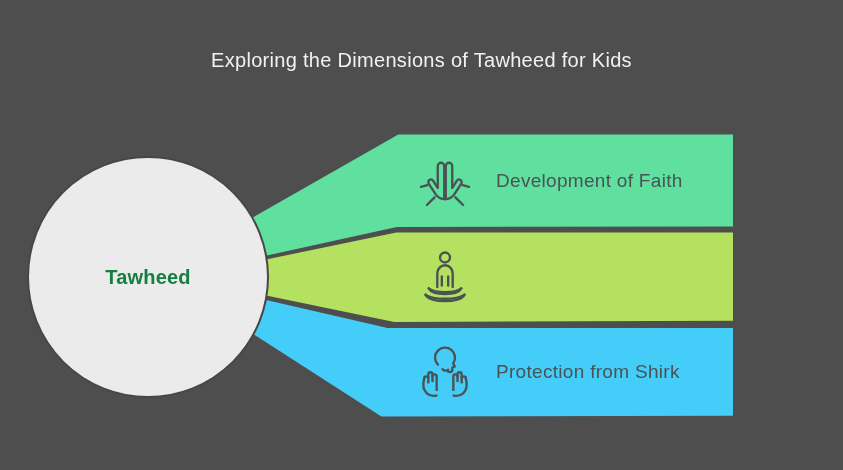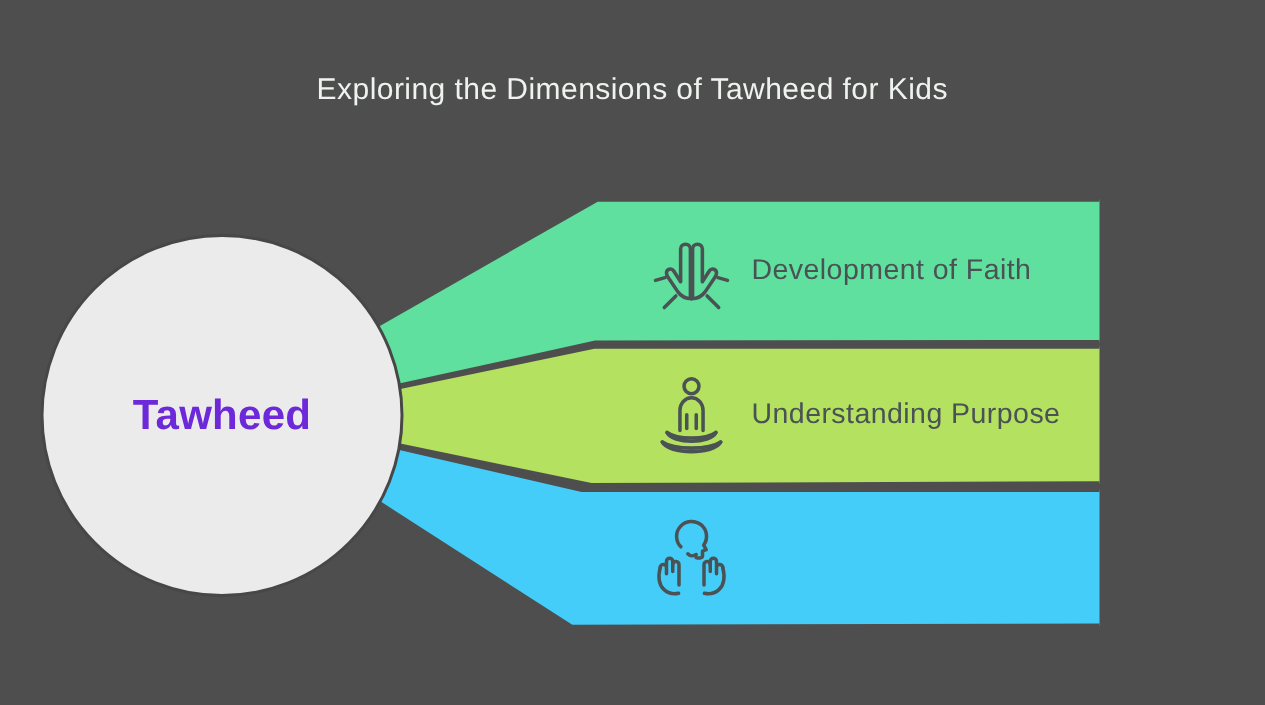--- a/index.html
+++ b/index.html
@@ -29,32 +29,32 @@
     position:absolute;
     left:27px;top:156px;
     width:242px;height:242px;
     border-radius:50%;
     background:#ebebeb;
     border:2px solid #474747;
     box-sizing:border-box;
     display:flex;align-items:center;justify-content:center;
   }
   .center-label{
-    font-size:28px;
+    font-size:20px;
     font-weight:bold;
     letter-spacing:.2px;
-    color:#6d28d9;
+    color:#15803d;
   }
   .band-row{
     position:absolute;
-    left:432px;
+    left:416px;
     height:58px;
     display:flex;
     align-items:center;
-    gap:11px;
+    gap:22px;
   }
   .band-row.r1{top:152px;}
   .band-row.r2{top:248px;}
   .band-row.r3{top:343px;}
   .band-icon{
     width:58px;height:58px;
     flex:0 0 58px;
     display:flex;align-items:center;justify-content:center;
   }
   .band-label{
@@ -103,21 +103,20 @@
         <circle cx="32" cy="10.5" r="5.5"></circle>
         <path d="M23.5 43 V28.5 c0 -5.5 3.8 -9.5 8.5 -9.5 s8.5 4 8.5 9.5 V43"></path>
         <path d="M28.5 31.5 V41.5"></path>
         <path d="M35.5 31.5 V41.5"></path>
         <path d="M14 44.5 c7.5 5.5 28.5 5.5 36 0"></path>
         <path d="M14 44.5 c4 8.5 32 8.5 36 0"></path>
         <path d="M10.5 51.5 c9 6 34 6 43 0"></path>
         <path d="M10.5 51.5 c4.5 9.5 38.5 9.5 43 0"></path>
       </svg>
     </span>
-    <span class="band-label" style="color: rgb(74, 82, 84);">Understanding Purpose</span>
   </div>
 
   <div class="band-row r3">
     <span class="band-icon">
       <svg width="58" height="58" viewBox="0 0 64 64" fill="none" stroke="#4a5254" stroke-width="2.6" stroke-linecap="round" stroke-linejoin="round">
         <path d="M24.2 23.8 A11 11 0 1 1 41 22.5 l1.8 3.4 -2.7 1.1 v3.1 c0 2 -2.3 2.3 -4.7 1.6"></path>
         <path d="M35.5 29.5 c-2.3 1.4 -4.8 1 -6.2 -.6"></path>
         <g>
           <path d="M9 39 c-2 8 -1 13 3 16.5 c3 2.6 7 3.3 10.5 2.5"></path>
           <path d="M9 39 c0 -3 4.6 -3 4.6 0 v4.5"></path>
@@ -125,15 +124,16 @@
           <path d="M18.2 36.8 c0 -3 4.6 -3 4.6 0 v15"></path>
         </g>
         <g transform="scale(-1,1) translate(-64,0)">
           <path d="M9 39 c-2 8 -1 13 3 16.5 c3 2.6 7 3.3 10.5 2.5"></path>
           <path d="M9 39 c0 -3 4.6 -3 4.6 0 v4.5"></path>
           <path d="M13.6 38 v-3.5 c0 -3 4.6 -3 4.6 0 v7.5"></path>
           <path d="M18.2 36.8 c0 -3 4.6 -3 4.6 0 v15"></path>
         </g>
       </svg>
     </span>
+    <span class="band-label" style="color: rgb(74, 82, 84);">Protection from Shirk</span>
   </div>
 
 </div>
 
 </body></html>

